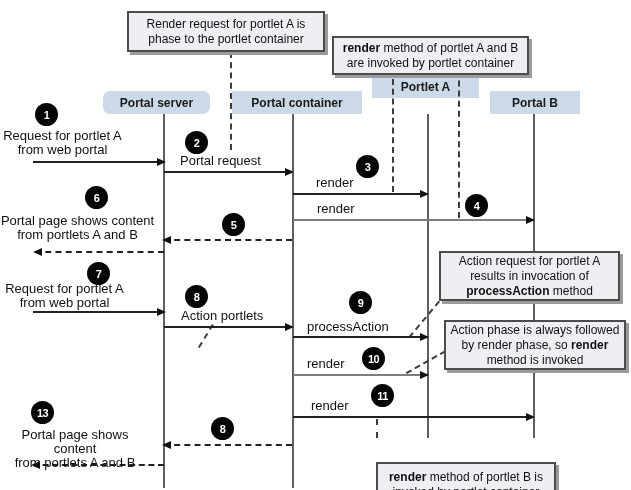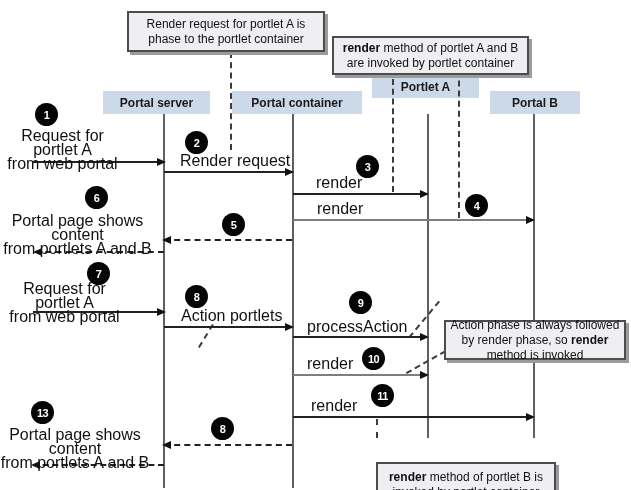--- a/index.html
+++ b/index.html
@@ -15,37 +15,37 @@
   .note .wrap{display:inline;}
   .vconn{position:absolute;width:0;border-left:2px dashed #3c3c3c;}
   .dconn{position:absolute;height:0;border-top:2px dashed #3c3c3c;transform-origin:0 0;}
   .arrow{position:absolute;height:0;border-top:2px solid #222;}
   .arrow.gray{border-top-color:#7e7e7e;}
   .arrow.dashed{border-top-style:dashed;}
   .ah{position:absolute;width:0;height:0;border-top:4px solid transparent;
       border-bottom:4px solid transparent;top:-5px;}
   .arrow.r .ah{right:-2px;border-left:9px solid #111;}
   .arrow.l .ah{left:-2px;border-right:9px solid #111;}
-  .lbl{position:absolute;font-size:16px;line-height:14px;white-space:pre-line;}
+  .lbl{position:absolute;font-size:13px;line-height:14px;white-space:pre-line;}
   .lbl.c{text-align:center;}
   .badge{position:absolute;width:23px;height:23px;border-radius:50%;background:#050505;
          color:#fff;font-size:11px;font-weight:bold;display:flex;align-items:center;
          justify-content:center;letter-spacing:-0.5px;}
 </style>
 </head>
 <body>
 
 <div id="stage">
 
   <div class="lifeline" style="left:163px;top:114px;height:374px;"></div>
   <div class="lifeline" style="left:292px;top:114px;height:374px;"></div>
   <div class="lifeline" style="left:427px;top:114px;height:324px;"></div>
   <div class="lifeline" style="left:533px;top:114px;height:324px;"></div>
 
-  <div class="head-box" style="left:103px;top:91px;width:107px;">
+  <div class="head-box" style="left:103px;top:91px;width:107px;border-radius:7px;">
     <span>Portal server</span>
   </div>
   <div class="head-box" style="left:232px;top:91px;width:130px;">
     <span>Portal container</span>
   </div>
   <div class="head-box" style="left:372px;top:75px;width:107px;">
     <span>Portlet A</span>
   </div>
   <div class="head-box" style="left:490px;top:91px;width:90px;">
     <span>Portal B</span>
@@ -98,36 +98,39 @@
   <div class="arrow l dashed" style="left:33px;top:464px;width:131px;">
       <i class="ah"></i>
     </div>
 
   <div class="note" style="left:127px;top:11px;width:198px;height:41px;">
     <span class="wrap"><span>Render request for portlet A is phase to the portlet container</span></span>
   </div>
   <div class="note" style="left:332px;top:2px;width:197px;height:39px;margin-top:34px;">
     <span class="wrap"><b>render</b><span> method of portlet A and B are invoked by portlet container</span></span>
   </div>
-  <div class="note" style="left:444px;top:320px;width:182px;height:40px;justify-content:flex-end;">
+  <div class="note" style="left:439px;top:251px;width:181px;height:50px;">
+    <span class="wrap"><span>Action request for portlet A results in invocation of </span><b>processAction</b><span> method</span></span>
+  </div>
+  <div class="note" style="left:444px;top:320px;width:182px;height:50px;justify-content:flex-end;">
     <span class="wrap"><span>Action phase is always followed by render phase, so </span><b>render</b><span> method is invoked</span></span>
   </div>
   <div class="note" style="left:376px;top:438px;width:180px;height:46px;margin-top:24px;">
     <span class="wrap"><b>render</b><span> method of portlet B is invoked by portlet container</span></span>
   </div>
 
   <div class="lbl c" style="left:0px;top:129px;width:125px;">Request for portlet A
 from web portal</div>
   <div class="lbl c" style="left:0px;top:214px;width:155px;">Portal page shows content
 from portlets A and B</div>
   <div class="lbl c" style="left:2px;top:282px;width:125px;">Request for portlet A
 from web portal</div>
   <div class="lbl c" style="left:0px;top:428px;width:150px;">Portal page shows content
 from portlets A and B</div>
-  <div class="lbl" style="left:180px;top:154px;">Render request</div>
+  <div class="lbl" style="left:180px;top:154px;">Portal request</div>
   <div class="lbl" style="left:316px;top:176px;">render</div>
   <div class="lbl" style="left:317px;top:202px;">render</div>
   <div class="lbl" style="left:181px;top:309px;">Action portlets</div>
   <div class="lbl" style="left:307px;top:320px;">processAction</div>
   <div class="lbl" style="left:307px;top:357px;">render</div>
   <div class="lbl" style="left:311px;top:399px;">render</div>
 
   <div class="badge" style="left:35px;top:103px;">1</div>
   <div class="badge" style="left:185px;top:131px;">2</div>
   <div class="badge" style="left:356px;top:155px;">3</div>

